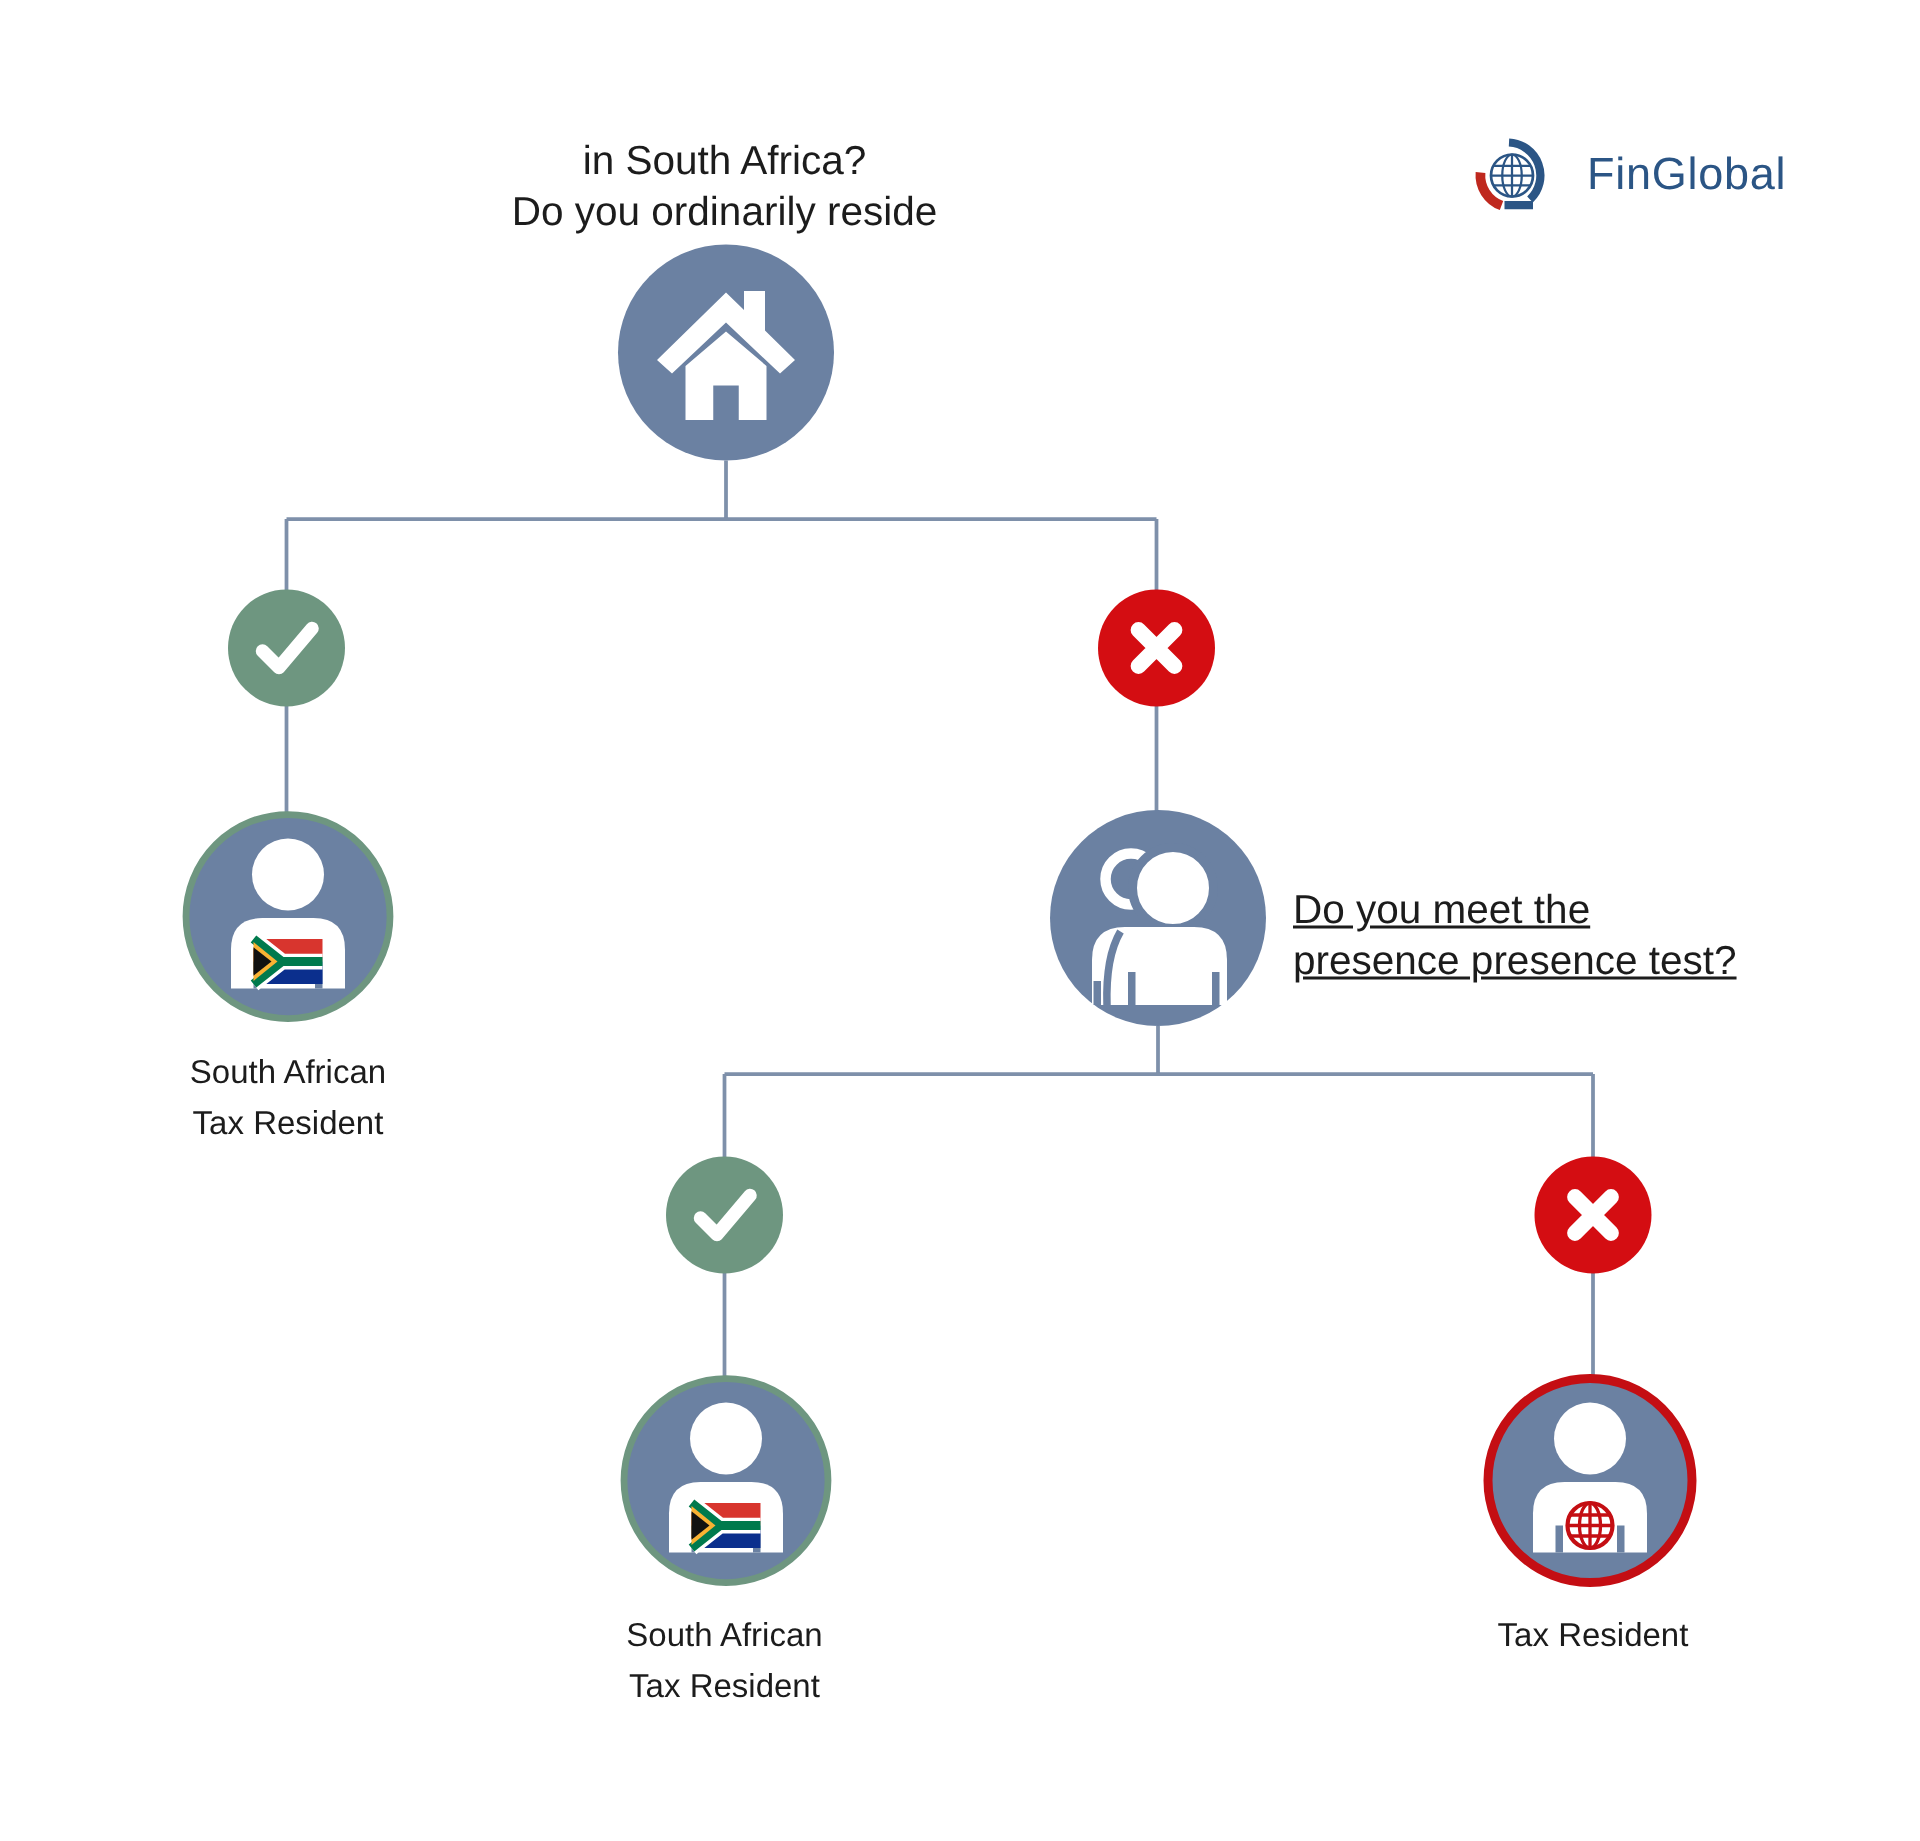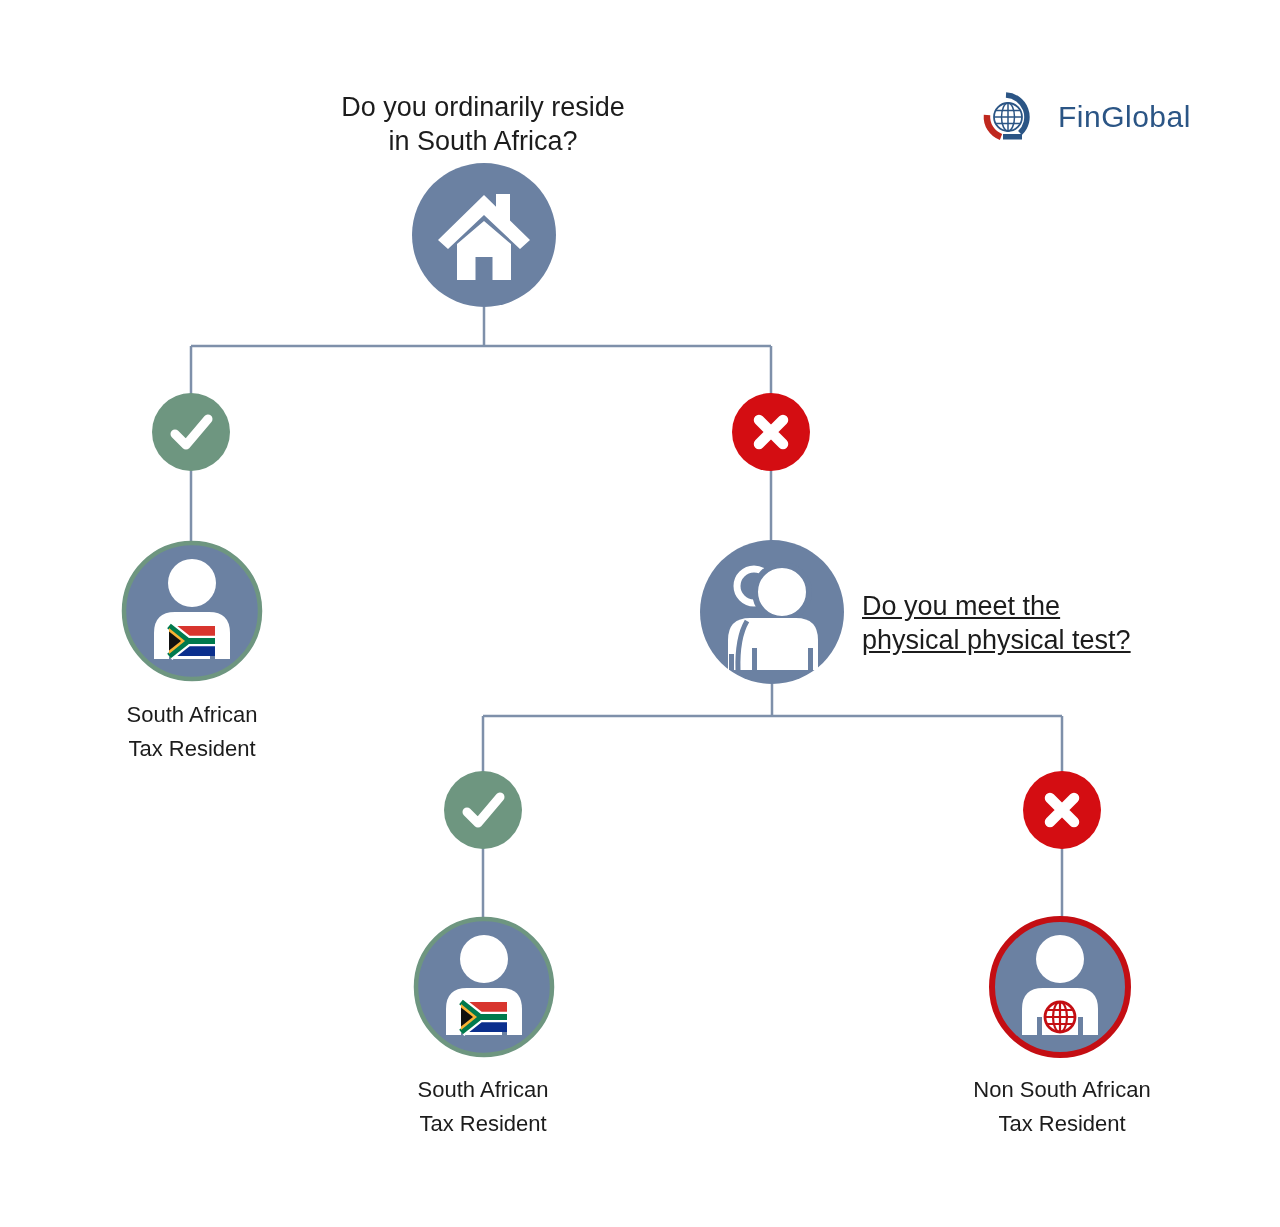--- a/index.html
+++ b/index.html
@@ -109,49 +109,48 @@
         <g transform="translate(0,30)">
           <circle r="15" fill="#ffffff" stroke-width="2.8" stroke="#c40e13"></circle>
           <path d="M -15 0 H 15 M -13 -7 H 13 M -13 7 H 13 M 0 -15 V 15" fill="none" stroke-width="2.2" stroke="#c40e13"></path>
           <ellipse rx="7" ry="15" fill="none" stroke-width="2.2" stroke="#c40e13"></ellipse>
         </g>
       </g>
     </g>
   </svg>
 
   <div class="qtext center" style="left:283px;top:90px;width:400px;">
+    <span class="line">in South Africa?</span>
     <span class="line">Do you ordinarily reside</span>
-    <span class="line">in South Africa?</span>
   </div>
 
   <div class="brand">
     <svg width="52" height="58" viewBox="-26 -29 52 58">
       <path d="M -2 -22 A 22 22 0 0 1 12 16" fill="none" stroke-width="5.5" stroke="#2b5585"></path>
       <rect x="-5" y="17" width="19" height="5.5" fill="#2b5585"></rect>
       <path d="M -21 -2 A 21.5 21.5 0 0 0 -7 20" fill="none" stroke-width="6.5" stroke="#bf281e"></path>
       <circle r="14" fill="#ffffff" stroke-width="1.8" stroke="#2b5585"></circle>
       <path d="M -14 0 H 14 M -12 -6.5 H 12 M -12 6.5 H 12 M 0 -14 V 14" fill="none" stroke-width="1.5" stroke="#2b5585"></path>
       <ellipse rx="6.5" ry="14" fill="none" stroke-width="1.5" stroke="#2b5585"></ellipse>
     </svg>
     <span class="brand-text">FinGlobal</span>
   </div>
 
   <div class="qtext" style="left:862px;top:589px;width:330px;text-decoration:underline;">
     <span class="line">Do you meet the</span>
-    <span class="line">physical physical test?</span>
+    <span class="line">presence presence test?</span>
   </div>
 
   <div class="label" style="left:42px;top:698px;width:300px;">
     <span class="line">South African</span>
     <span class="line">Tax Resident</span>
   </div>
 
   <div class="label" style="left:333px;top:1073px;width:300px;">
     <span class="line">South African</span>
     <span class="line">Tax Resident</span>
   </div>
 
   <div class="label" style="left:887px;top:1073px;width:350px;">
-    <span class="line">Non South African</span>
     <span class="line">Tax Resident</span>
   </div>
 
 </div>
 
 </body></html>

